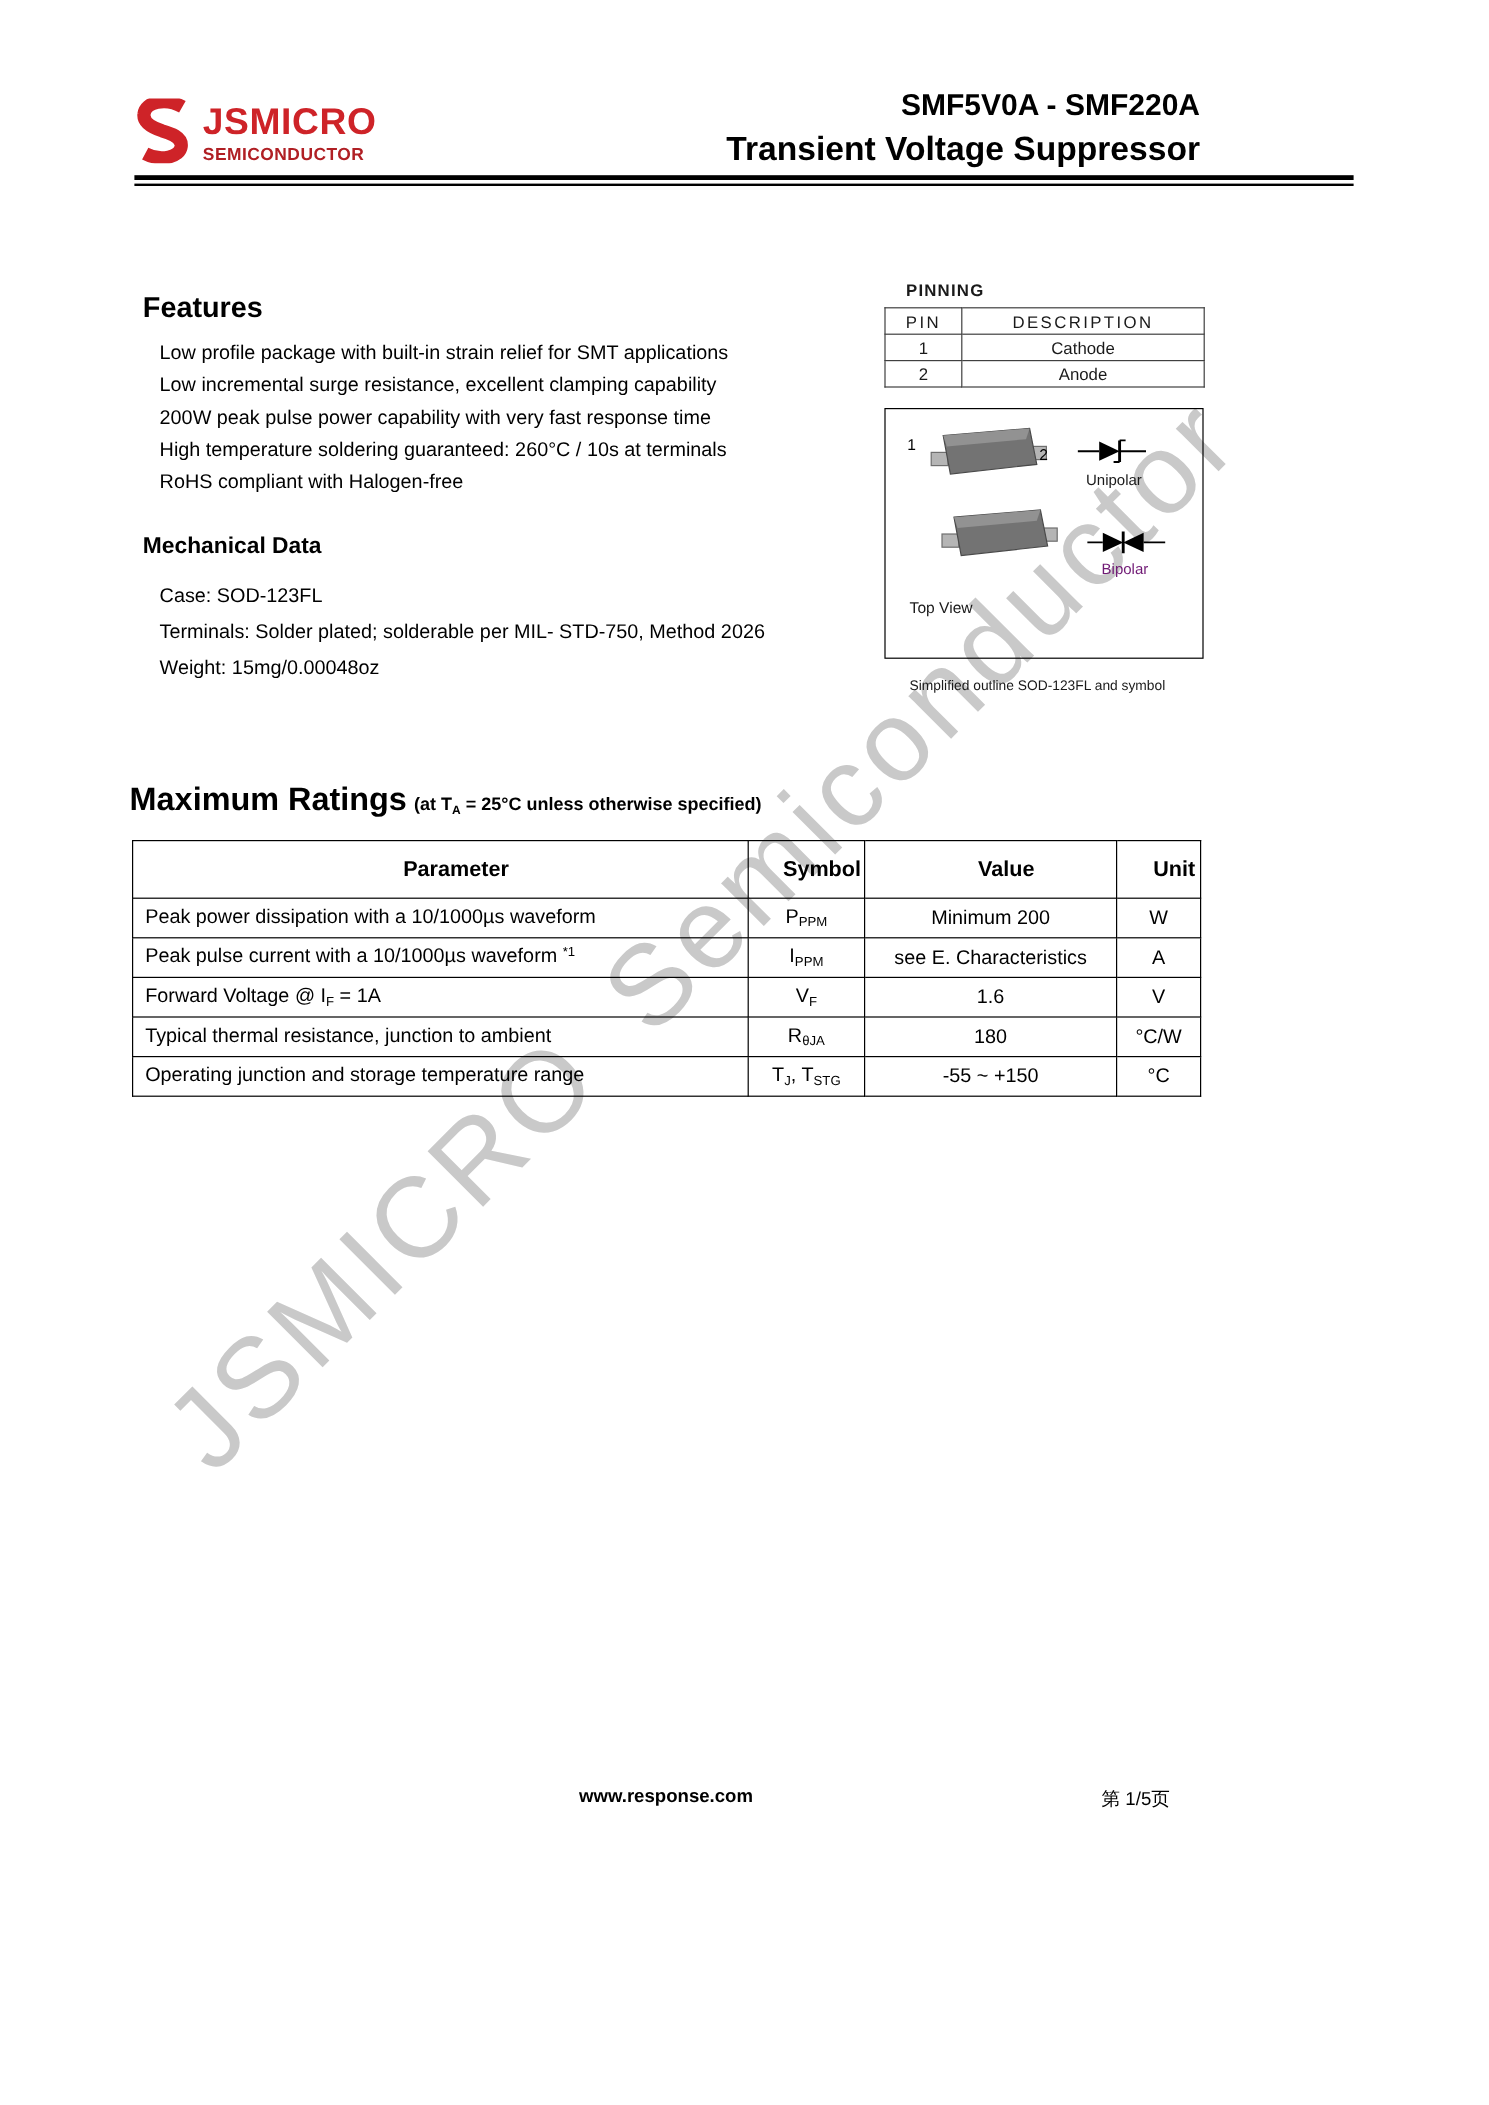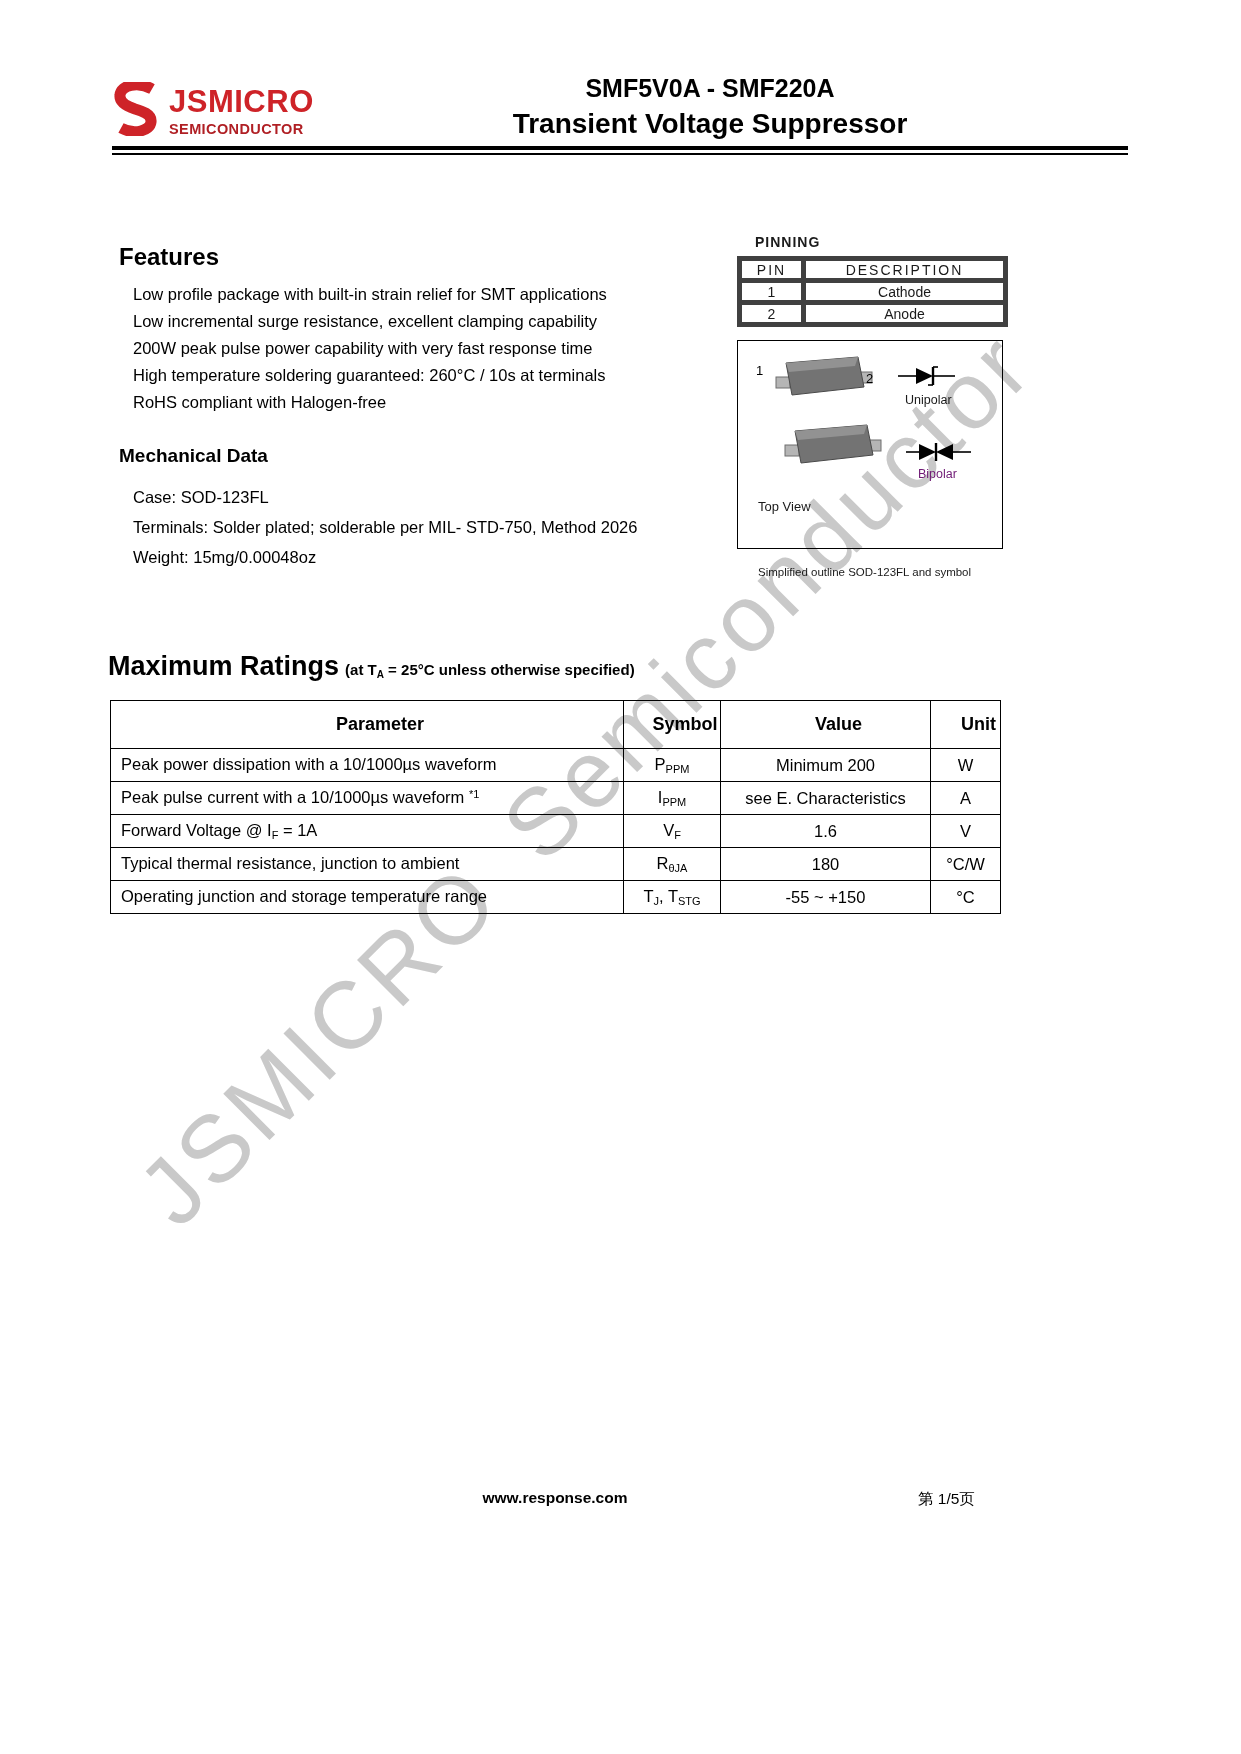--- a/index.html
+++ b/index.html
@@ -9,35 +9,35 @@
   .watermark { position:absolute; left:-130px; top:724px; width:1430px; text-align:center; white-space:nowrap;
                font-size:95px; letter-spacing:5px; word-spacing:22px; color:#c9c9c9;
                transform:rotate(-45deg); z-index:0; }
   .content { position:absolute; left:0; top:0; width:100%; height:100%; z-index:1; }
 
   
   .logo { position:absolute; left:112px; top:82px; display:flex; }
   .logo-texts { margin-left:9px; padding-top:4px; }
   .brand { font-size:31px; font-weight:bold; color:#ce2328; letter-spacing:0.5px; line-height:1; }
   .brand-sub { font-size:14.5px; font-weight:bold; color:#b01f24; letter-spacing:0.4px; margin-top:4px; }
-  .header-right { position:absolute; left:420px; top:74px; width:580px; text-align:center; }
+  .header-right { position:absolute; left:420px; top:74px; width:580px; text-align:right; }
   .part-range { font-size:25px; font-weight:bold; line-height:1.15; }
   .doc-title { font-size:28px; font-weight:bold; margin-top:5px; }
   .rules { position:absolute; left:112px; top:146px; width:1016px; }
   .rule-thick { height:4px; background:#000; }
   .rule-thin { height:2px; background:#000; margin-top:3px; }
 
   
   .features-heading { position:absolute; left:119px; top:243px; font-size:24px; font-weight:bold; }
   .features-list { position:absolute; left:133px; top:281px; font-size:16.5px; line-height:27px; }
 
   
   .pinning-label { position:absolute; left:755px; top:234px; font-size:14px; font-weight:bold; letter-spacing:1px; color:#1a1a1a; }
   .pin-table { position:absolute; left:737px; top:256px; width:266px; border-collapse:collapse; font-size:14px; color:#1a1a1a; table-layout:fixed; }
-  .pin-table th, .pin-table td { border:5px solid #404040; height:22px; text-align:center; font-weight:normal; }
+  .pin-table th, .pin-table td { border:1px solid #404040; height:22px; text-align:center; font-weight:normal; }
   .pin-table th { letter-spacing:2px; }
 
   
   .pkg-box { position:absolute; left:737px; top:340px; width:266px; height:209px; border:1px solid #000; font-size:13px; }
   .pkg-box .abs { position:absolute; }
   .pb-pin1 { left:18px; top:22px; }
   .pb-pkg1 { left:36px; top:12px; }
   .pb-pin2 { left:128px; top:30px; }
   .pb-uni  { left:160px; top:24px; }
   .pb-uni-label { left:167px; top:52px; font-size:12.5px; color:#1a1a1a; }

